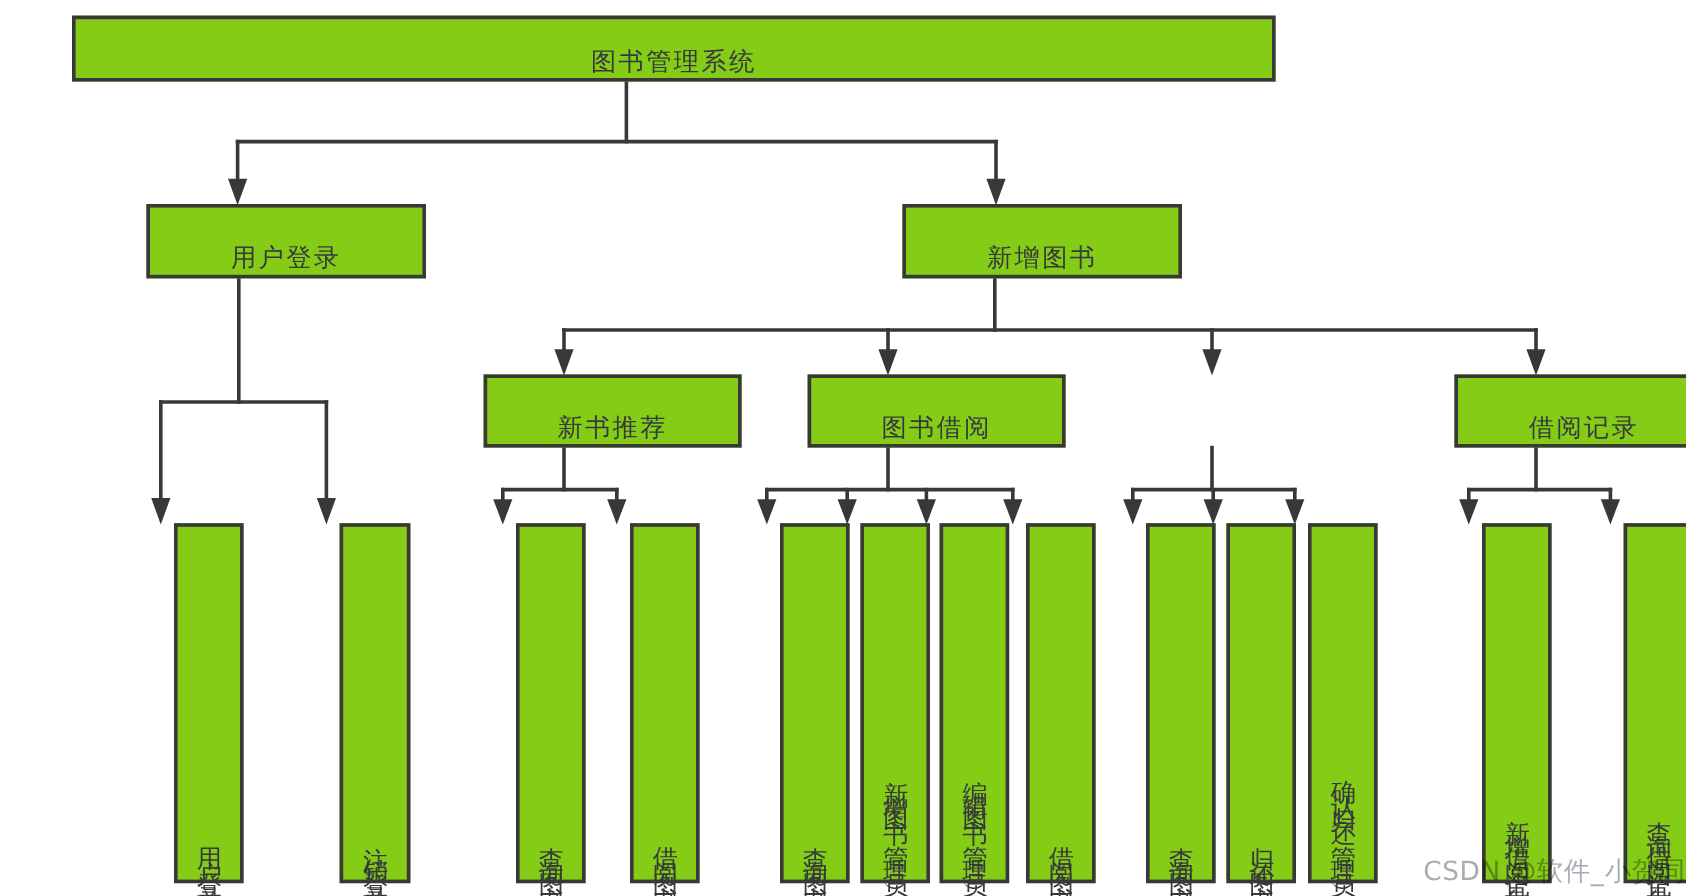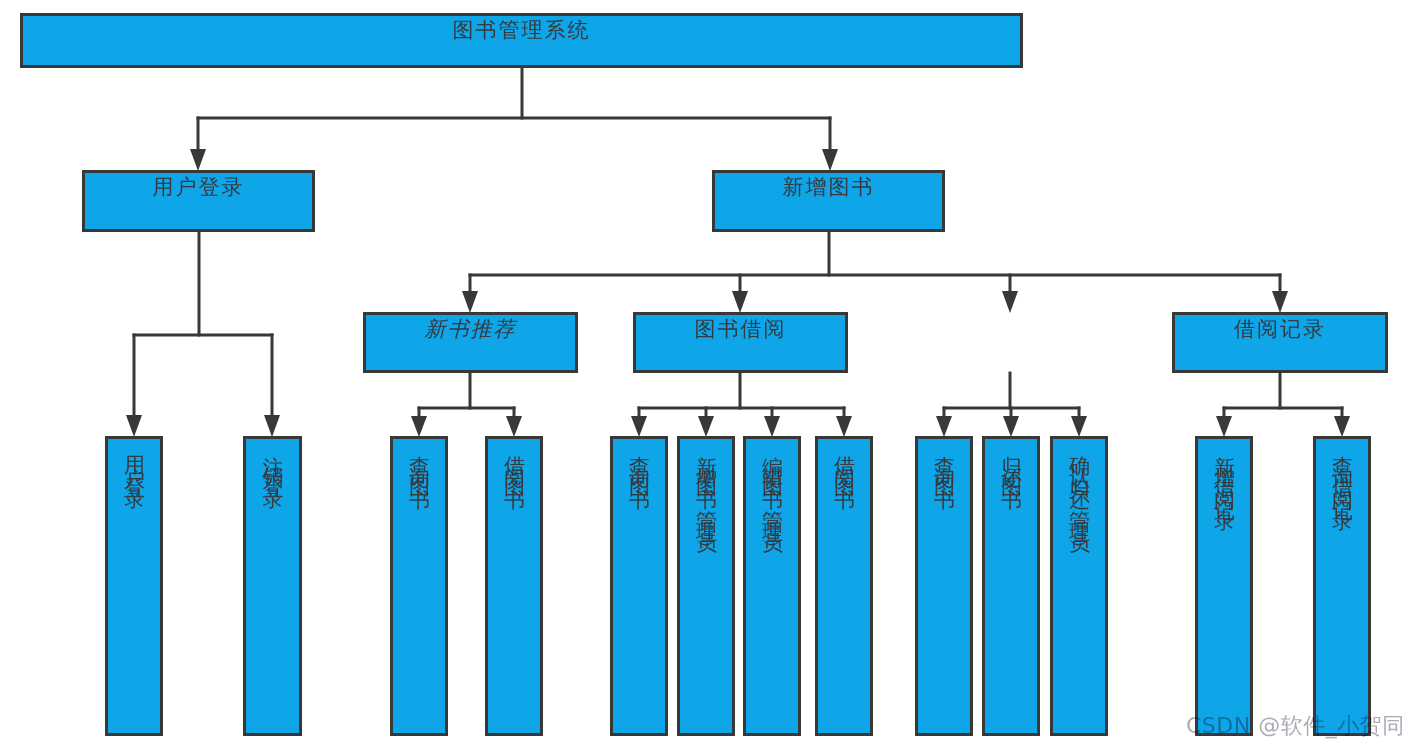--- a/index.html
+++ b/index.html
@@ -24,26 +24,27 @@
     position: absolute;
     left: 0; top: 0;
     width: 1405px; height: 747px;
     color: var(--line);
   }
   svg.connectors line { stroke: currentColor; stroke-width: 3; stroke-linecap: square; }
   svg.connectors polygon { fill: currentColor; }
 
   .node {
     position: absolute;
-    background: #0ea5e9;
+    background: #84cc16;
     border: 3px solid var(--line);
     display: flex;
-    align-items: flex-start;
+    align-items: flex-end;
     justify-content: center;
     color: var(--text);
+    margin-left: 40px;
   }
   .hbox span {
     font-size: 21px;
     letter-spacing: 2px;
     white-space: nowrap;
     color: var(--text);
   }
   .vbox { top: 436px; height: 300px; }
   .vbox span {
     writing-mode: vertical-rl;
@@ -51,21 +52,21 @@
     font-size: 21px;
     line-height: 1;
     letter-spacing: 11px;
     color: var(--text);
   }
 
   .root            { left: 20px;  top: 13px;  width: 1003px; height: 55px; }
   .user-login      { left: 82px;  top: 170px; width: 233px;  height: 62px; }
   .book-management { left: 712px; top: 170px; width: 233px;  height: 62px; }
   .lvl3 { top: 312px; width: 215px; height: 61px; }
-  .new-book-recommend { left: 363px; font-style: italic; }
+  .new-book-recommend { left: 363px; }
   .book-borrow        { left: 633px; }
   .current-borrow     { left: 903px; }
   .borrow-record      { left: 1172px; width: 216px; }
 
   .leaf-ul-login   { left: 105px;  width: 58px; }
   .leaf-ul-logout  { left: 243px;  width: 59px; }
   .leaf-nb-query   { left: 390px;  width: 58px; }
   .leaf-nb-borrow  { left: 485px;  width: 58px; }
   .leaf-bb-query   { left: 610px;  width: 58px; }
   .leaf-bb-add     { left: 677px;  width: 58px; }

